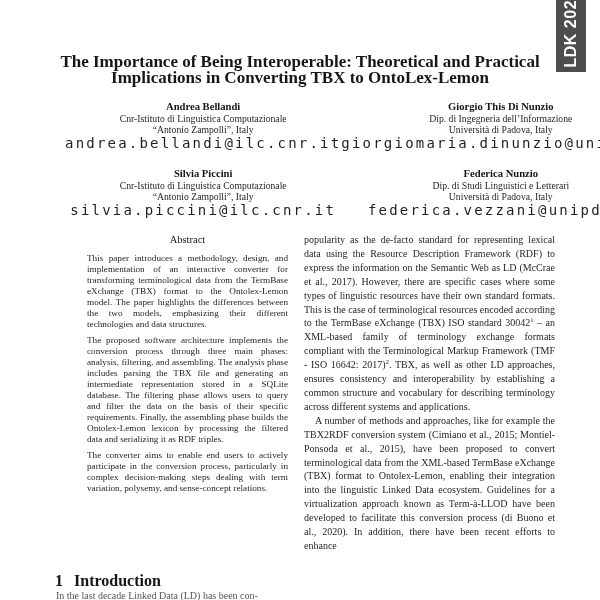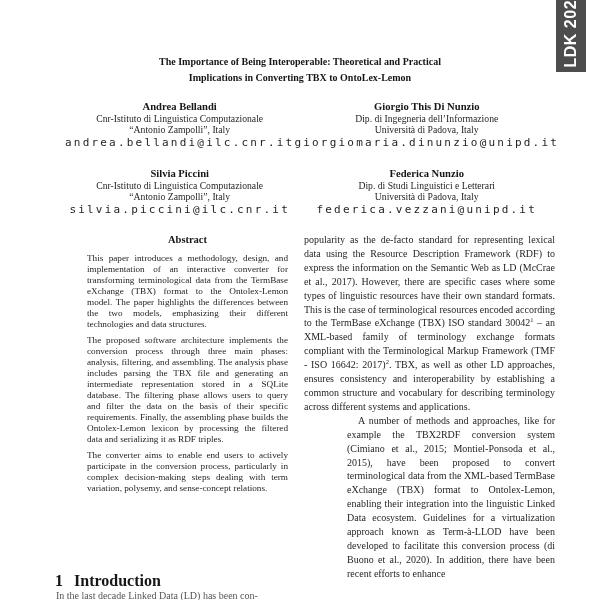--- a/index.html
+++ b/index.html
@@ -34,56 +34,56 @@
     font-size: 16px;
     letter-spacing: 0.5px;
   }
   .title {
     position: absolute;
     top: 54px;
     left: 0;
     width: 600px;
     margin: 0;
     text-align: center;
-    font-size: 10px;
+    font-size: 17px;
     line-height: 16.3px;
     font-weight: bold;
     color: #161616;
   }
   .title-line { display: block; }
   .authors {
     position: absolute;
     top: 101px;
     left: 65px;
     width: 480px;
     display: grid;
     grid-template-columns: 1fr 1fr;
     row-gap: 19px;
     text-align: center;
   }
   .author-name   { font-weight: bold; font-size: 10.6px; line-height: 12px; color: #161616; }
   .author-affil  { font-size: 9.7px; line-height: 11.3px; }
   .author-email  {
     font-family: "DejaVu Sans Mono", monospace;
-    font-size: 11px;
+    font-size: 14px;
     line-height: 12.5px;
     letter-spacing: 2.2px;
     margin-top: 1px;
     white-space: nowrap;
   }
   .col-left {
     position: absolute;
     top: 234px;
     left: 55px;
     width: 240px;
   }
   .abstract-heading {
     margin: 0 7px 7px 32px;
     text-align: center;
-    font-weight: bold;
+    font-weight: normal;
     font-size: 10.5px;
     line-height: 12px;
     color: #161616;
   }
   .abs {
     margin: 4px 7px 5px 32px;
     font-size: 9.2px;
     line-height: 11px;
     text-align: justify;
     hyphens: auto;
@@ -116,21 +116,21 @@
     left: 304px;
     width: 251px;
   }
   .body-text {
     margin: 0;
     font-size: 10px;
     line-height: 13.9px;
     text-align: justify;
     hyphens: auto;
   }
-  .body-text.indent { text-indent: 11px; margin-left: 43px; }
+  .body-text.indent { text-indent: 11px; }
   sup.fnref {
     font-size: 6.5px;
     line-height: 0;
     vertical-align: super;
   }
 </style>
 </head>
 <body>
 
 <div class="page">

